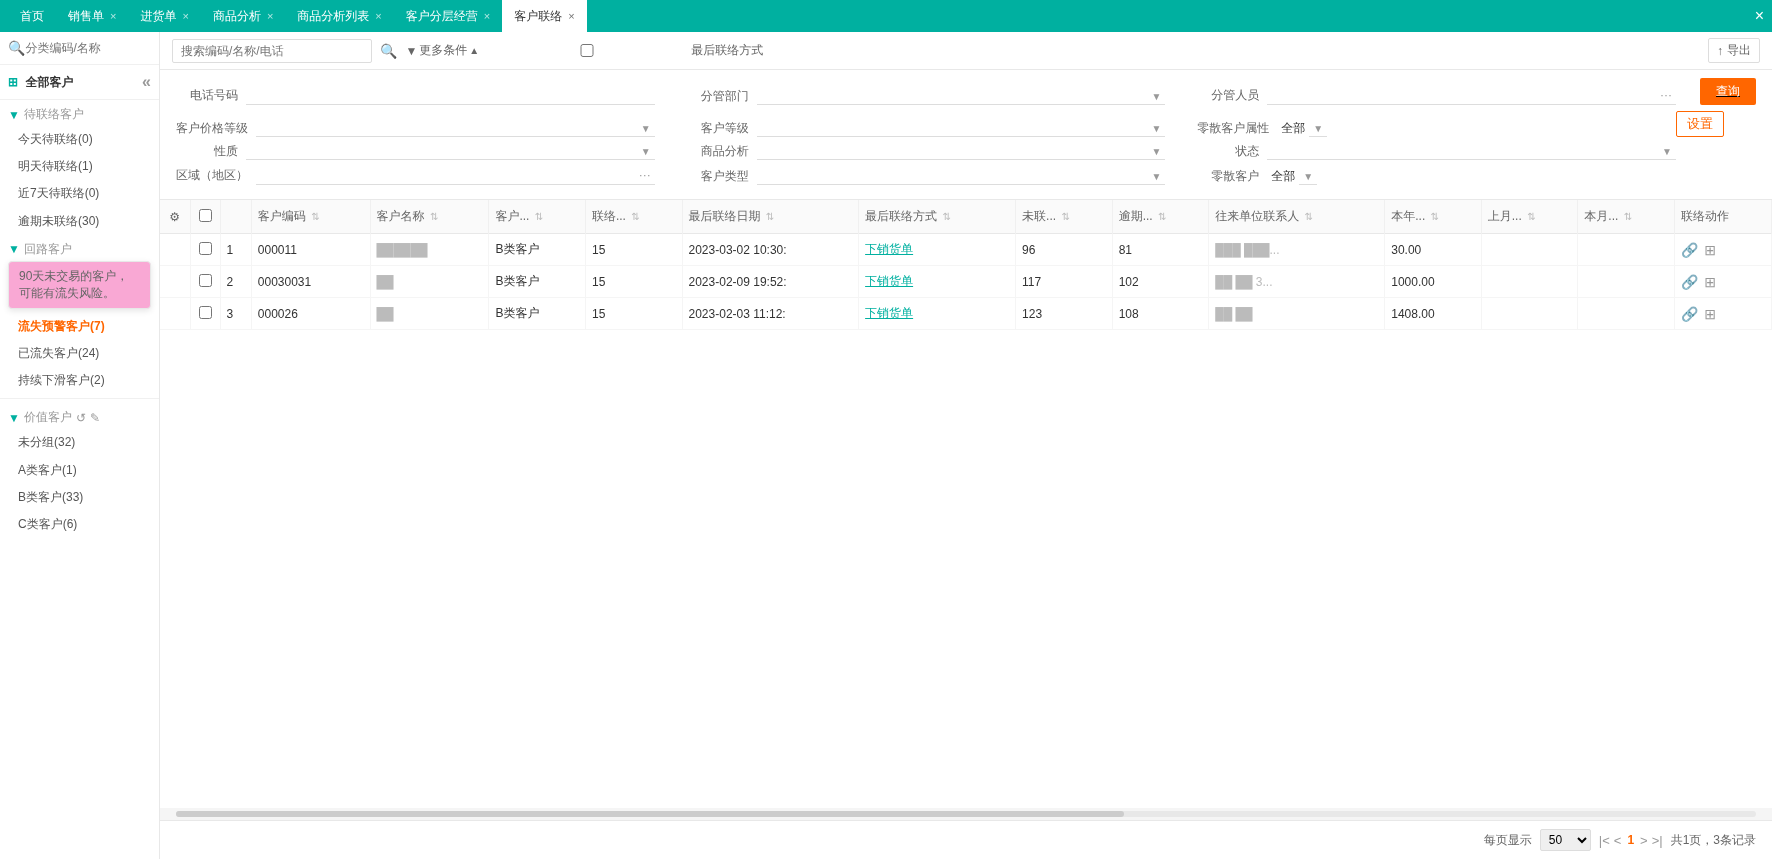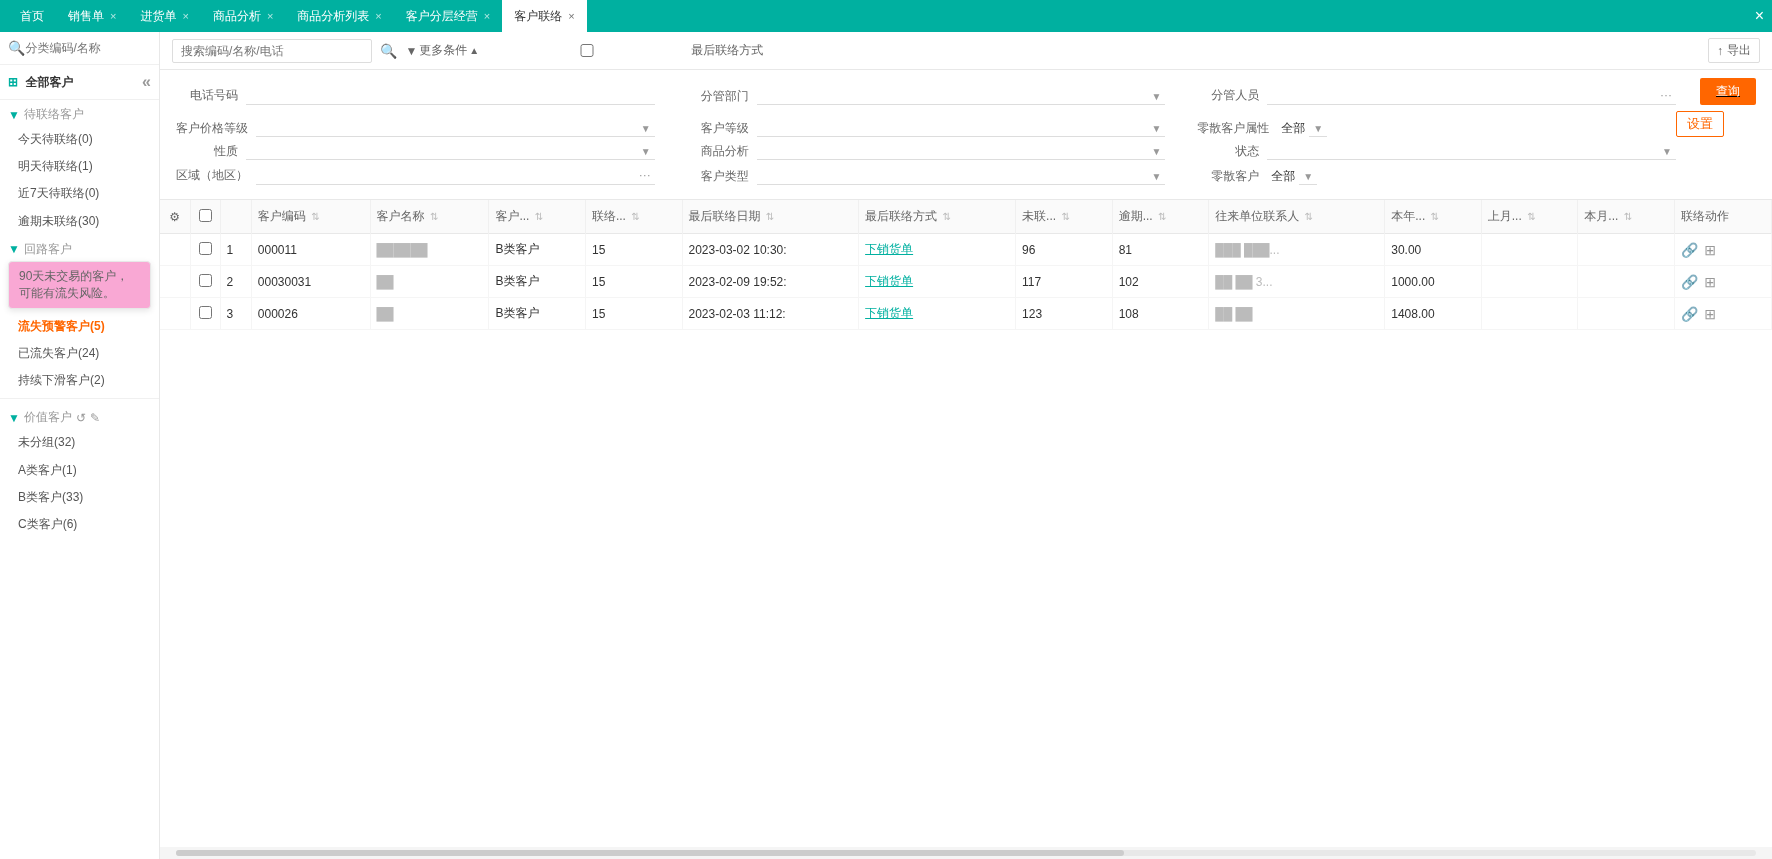--- a/index.html
+++ b/index.html
@@ -421,21 +421,21 @@
     </div>
 
     <div class="sidebar-section-title">
       <span class="arrow">▼</span>
       <span>回路客户</span>
     </div>
     <div class="tooltip-box">
       <span>90天未交易的客户，可能有流失风险。</span>
     </div>
     <div class="sidebar-item active">
-      <span>流失预警客户(5)</span>
+      <span>流失预警客户(7)</span>
     </div>
     <div class="sidebar-item">
       <span>已流失客户(24)</span>
     </div>
     <div class="sidebar-item">
       <span>持续下滑客户(2)</span>
     </div>
 
     <div class="sidebar-divider"></div>
 
@@ -732,15 +732,30 @@
           </tbody>
       </table>
     </div>
 
     <div class="scroll-bar-area">
       <div class="scroll-track">
         <div class="scroll-thumb"></div>
       </div>
     </div>
 
+    <div class="table-footer">
+      <span>每页显示</span>
+      <select class="page-size-select">
+        <option>50</option>
+        <option>100</option>
+      </select>
+      <div class="page-nav">
+        <button>|&lt;</button>
+        <button>&lt;</button>
+        <span class="current-page">1</span>
+        <button>&gt;</button>
+        <button>&gt;|</button>
+      </div>
+      <span>共1页，3条记录</span>
+    </div>
 
   </div>
 </div>
 
 </body></html>

